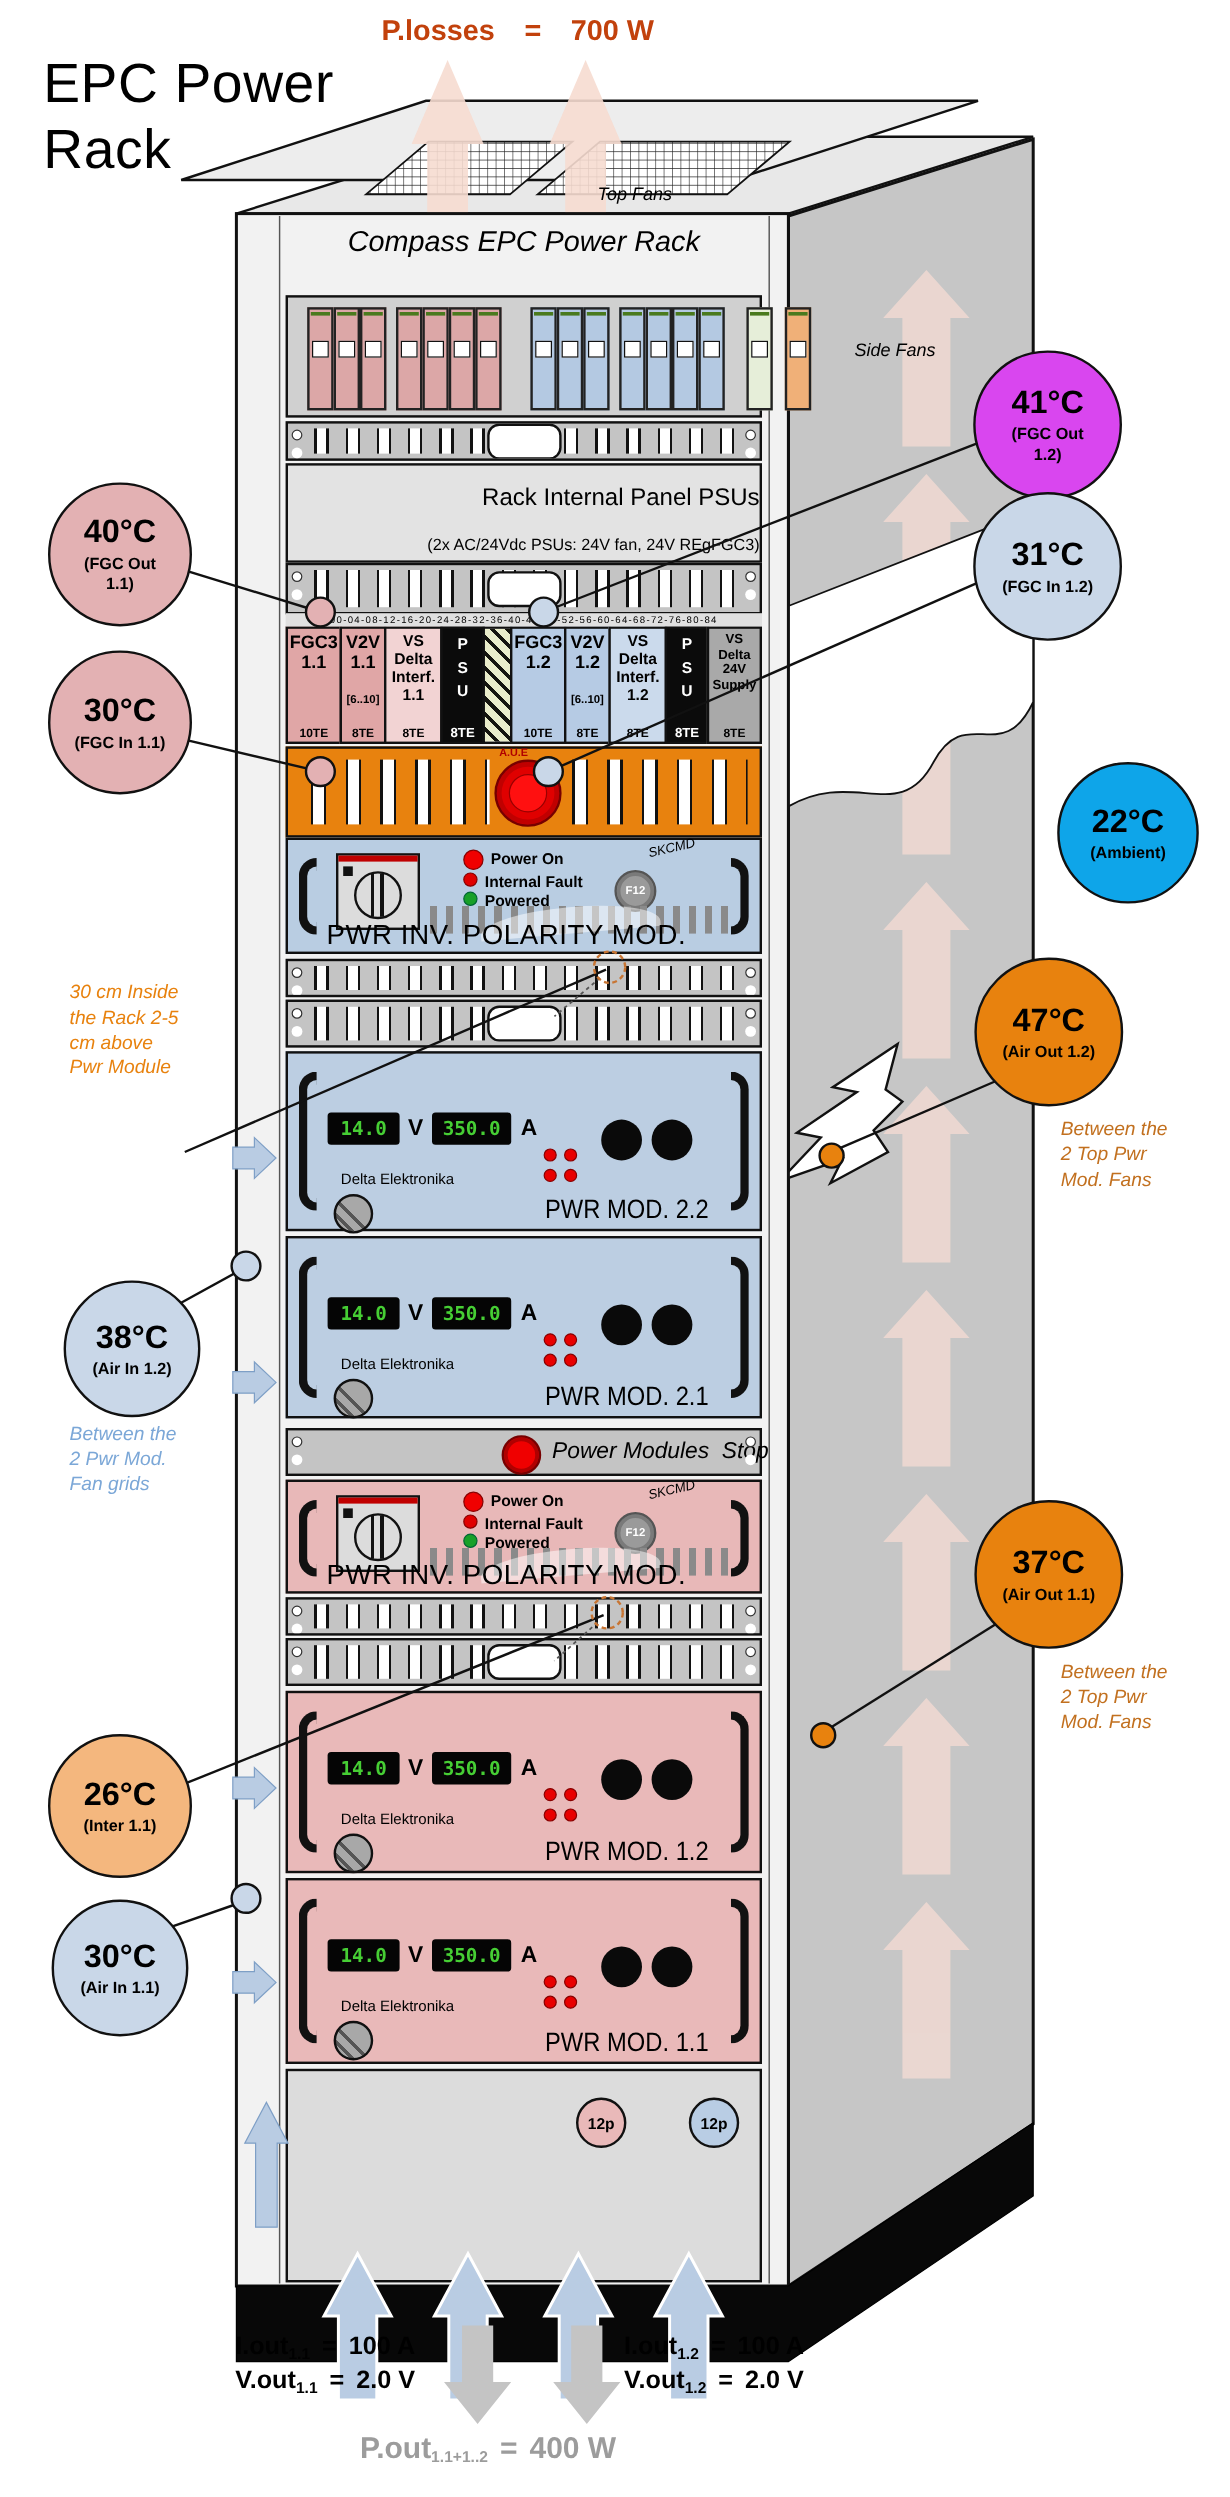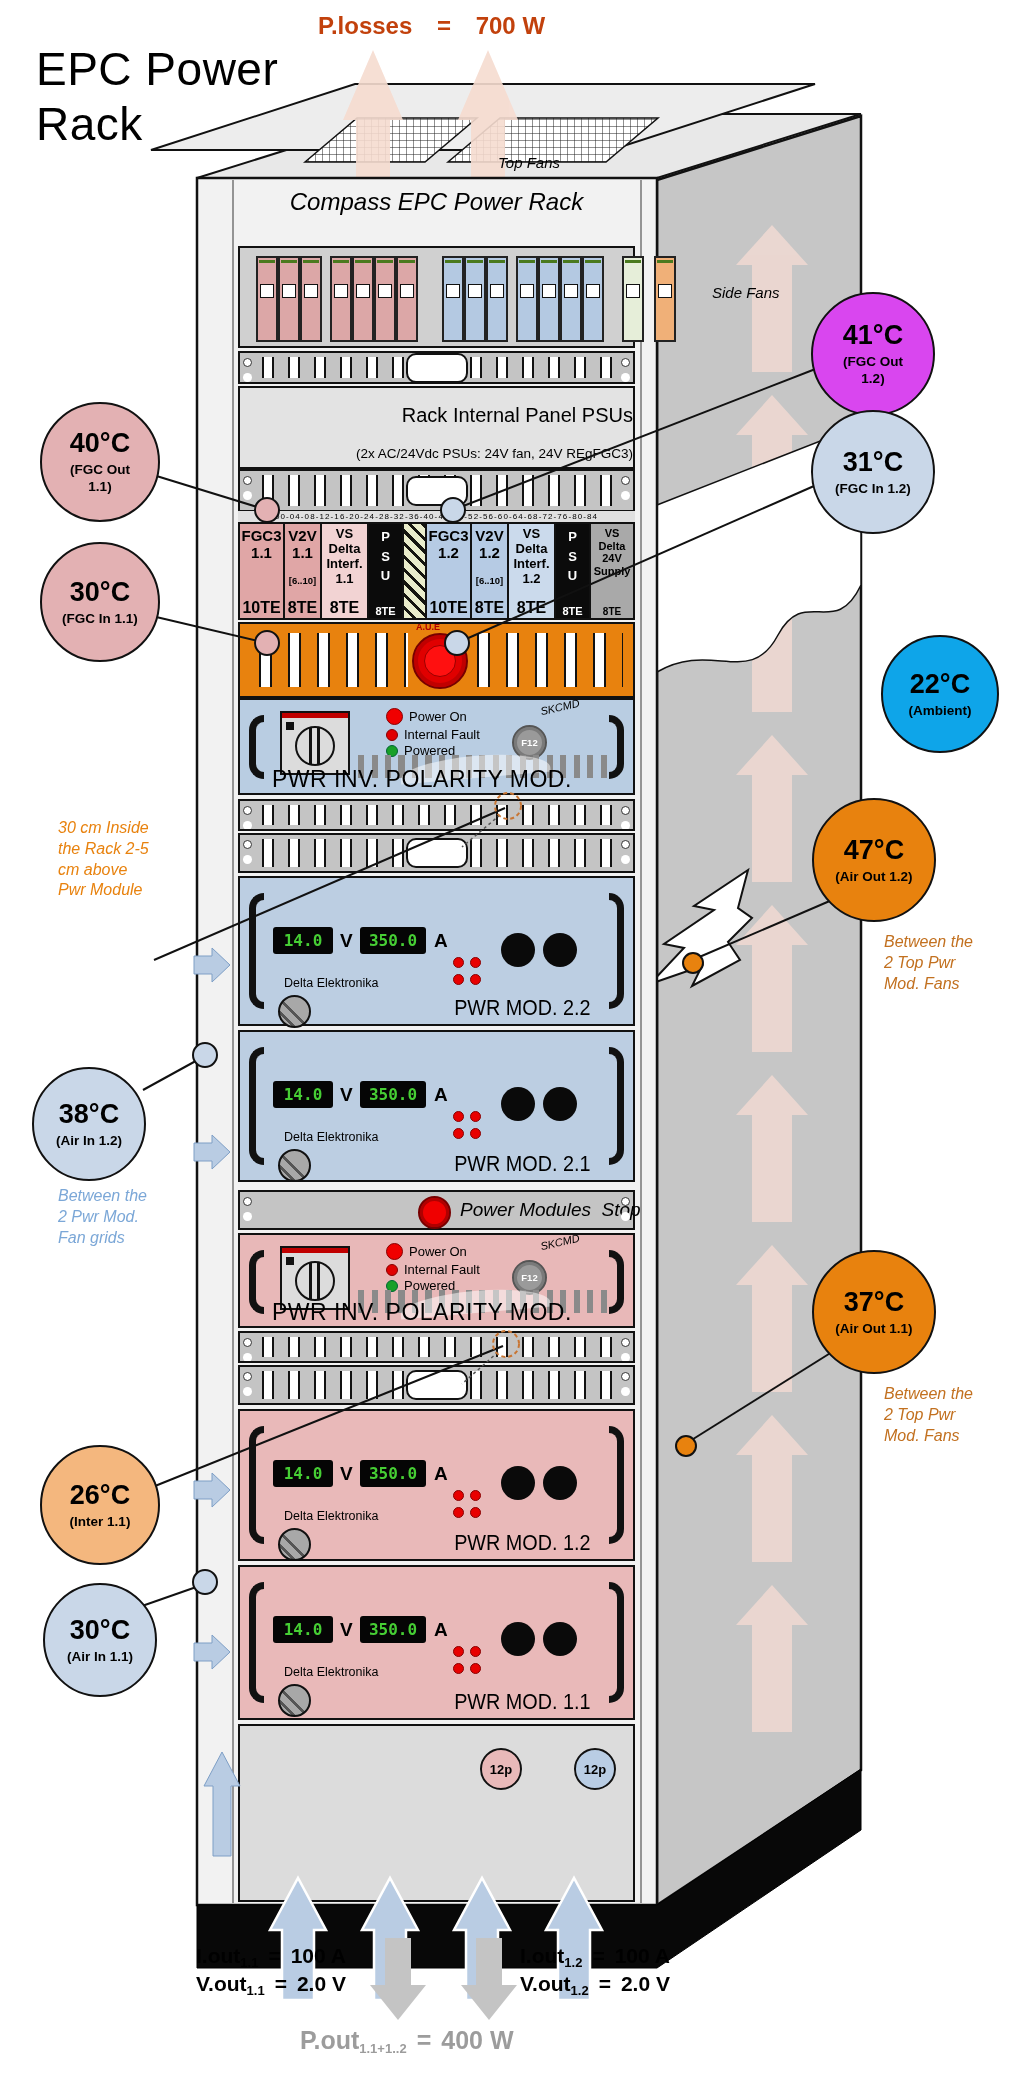--- a/index.html
+++ b/index.html
@@ -44,21 +44,21 @@
   #ruler{left:238px;top:511px;width:397px;height:11px;line-height:11px;background:#E0E0E0;
          font-size:8px;letter-spacing:1.1px;text-align:center;z-index:3;overflow:hidden}
 
   
   #modules{left:238px;top:522px;width:397px;height:98px;display:flex;z-index:2}
   .mod{position:relative;border:2px solid #111;margin-left:-2px;box-sizing:border-box;flex:none;
        display:flex;flex-direction:column;align-items:center;padding:3px 0 1px;font-weight:bold;text-align:center}
   .mod:first-child{margin-left:0}
   .mod .nm{font-size:15px;line-height:1.15}
   .mod .rg{font-size:9.5px;margin-top:auto}
-  .mod .sz{font-size:16px;margin-top:auto}
+  .mod .sz{font-size:10px;margin-top:auto}
   .m-pink{background:#E0A6A6}.m-pinkl{background:#F2D3D3}.m-blue{background:#B6CBE4}.m-bluel{background:#CBDAEC}
   .m-gray{background:#A9A9A9}
   .m-psu{background:#0B0B0B;color:#fff}.m-psu .nm{font-size:13px;line-height:1.5}.m-psu .sz{font-size:11px}
   .m-vs .nm{font-size:13px}.m-gray .nm{font-size:11px}.m-gray .sz{font-size:10px}
   .m-hatch{background:repeating-linear-gradient(45deg,#EAEDCB 0 6px,#15150F 6px 9px)}
 
   
   #orangevent{left:238px;top:622px;width:397px;height:76px;background:#E8820E}
   .obar{position:absolute;top:9px;bottom:9px;
         background:repeating-linear-gradient(90deg,#E8820E 0 9px,#111 9px 11px,#fff 11px 20px,#111 20px 22px,#E8820E 22px 29px)}
@@ -73,21 +73,21 @@
   .pol-blue{background:#B9CDE2}.pol-pink{background:#E8B8B8}
   .bkl,.bkr{position:absolute;width:15px;border:7px solid #111;box-sizing:border-box}
   .bkl{border-right:none;border-radius:16px 0 0 16px}
   .bkr{border-left:none;border-radius:0 16px 16px 0}
   .pol .bkl{left:9px;top:15px;height:64px}.pol .bkr{right:9px;top:15px;height:64px}
   .swbox{position:absolute;left:40px;top:11px;width:66px;height:60px;background:#DCDCDC;border:2px solid #111}
   .swbox::before{content:'';position:absolute;left:0;right:0;top:0;height:5px;background:#C00000}
   .swsq{position:absolute;left:4px;top:9px;width:8px;height:8px;background:#111}
   .swc{position:absolute;left:50%;top:55%;transform:translate(-50%,-50%);width:36px;height:36px;border-radius:50%;
        border:2.5px solid #111;background:linear-gradient(90deg,transparent 0 12px,#111 12px 15px,transparent 15px 20px,#111 20px 23px,transparent 23px)}
-  .ledrow{position:absolute;left:146px;display:flex;align-items:center;font-weight:normal;font-size:13px}
+  .ledrow{position:absolute;left:146px;display:flex;font-weight:bold;font-size:13px}
   .led{border-radius:50%;margin-right:6px;flex:none}
   .led-big{width:15px;height:15px;background:#F00000;border:1px solid #800}
   .led-sm{width:10px;height:10px;background:#E00000;border:1px solid #800}
   .led-grn{width:10px;height:10px;background:#18A028;border:1px solid #063}
   .skcmd{position:absolute;left:300px;top:1px;font-size:11px;font-style:italic;transform:rotate(-13deg)}
   .knobF{position:absolute;left:272px;top:25px;width:31px;height:31px;border-radius:50%;background:#9A9A9A;
          border:2px solid #555;box-shadow:inset 0 0 0 3px #7A7A7A;color:#fff;font-size:9.5px;font-weight:bold;
          display:flex;align-items:center;justify-content:center}
   .polslots{position:absolute;left:118px;top:55px;width:252px;height:23px;
             background:repeating-linear-gradient(90deg,#8A8A8A 0 6px,transparent 6px 13.5px)}
@@ -522,21 +522,21 @@
 
   <div class="tc" style="left:40px;top:402px;width:116px;height:116px;background:#E3B1B3">
     <span class="tv">40°C</span>
     <span class="tl ml">(FGC Out
 1.1)</span>
   </div>
   <div class="tc" style="left:40px;top:542px;width:116px;height:116px;background:#E3B1B3">
     <span class="tv">30°C</span>
     <span class="tl ml">(FGC In 1.1)</span>
   </div>
-  <div class="tc" style="left:32px;top:1067px;width:110px;height:110px;background:#C9D7E8">
+  <div class="tc" style="left:53px;top:1067px;width:110px;height:110px;background:#C9D7E8">
     <span class="tv">38°C</span>
     <span class="tl ml">(Air In 1.2)</span>
   </div>
   <div class="tc" style="left:40px;top:1445px;width:116px;height:116px;background:#F4B77E">
     <span class="tv">26°C</span>
     <span class="tl ml">(Inter 1.1)</span>
   </div>
   <div class="tc" style="left:43px;top:1583px;width:110px;height:110px;background:#C9D7E8">
     <span class="tv">30°C</span>
     <span class="tl ml">(Air In 1.1)</span>

